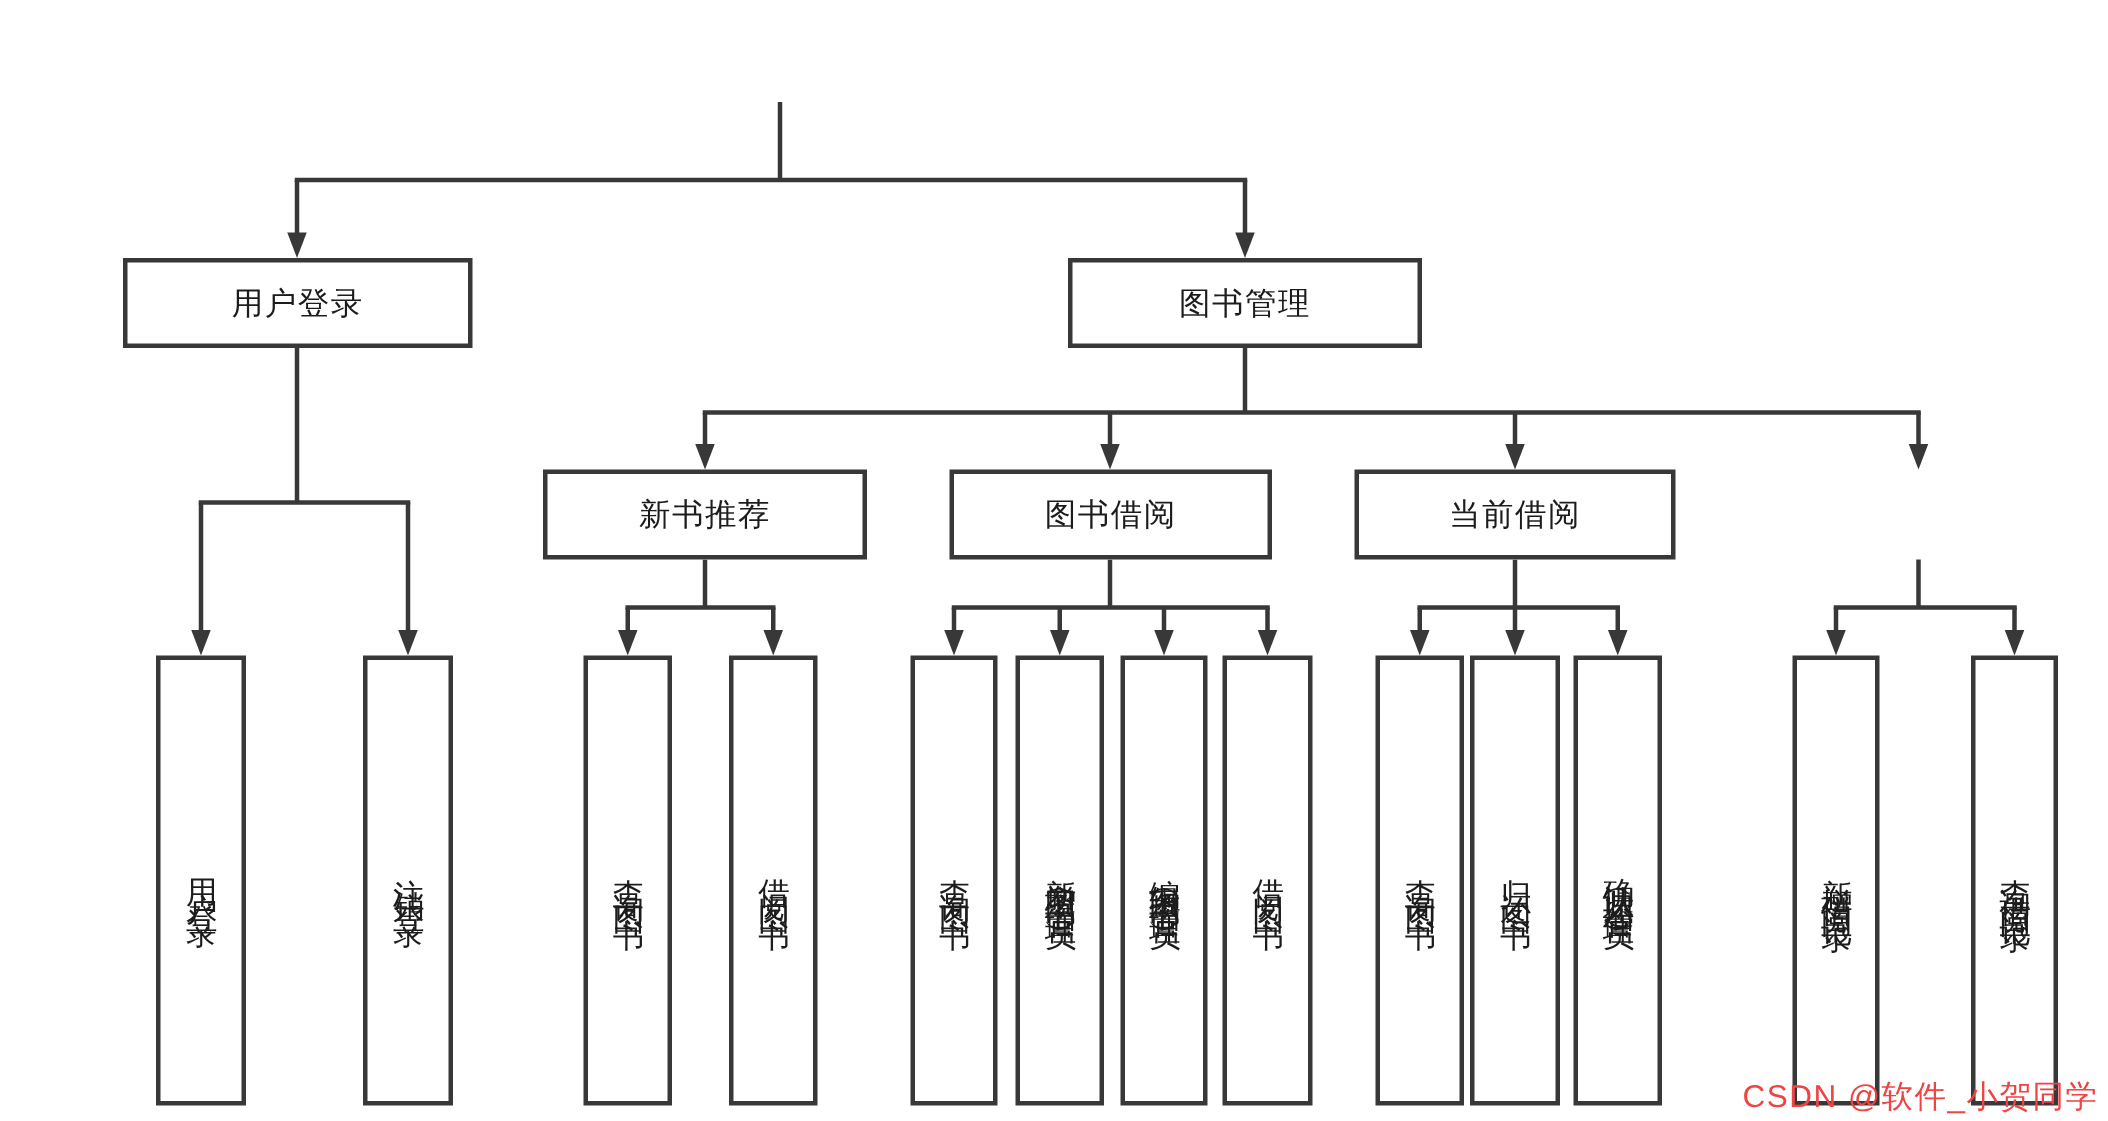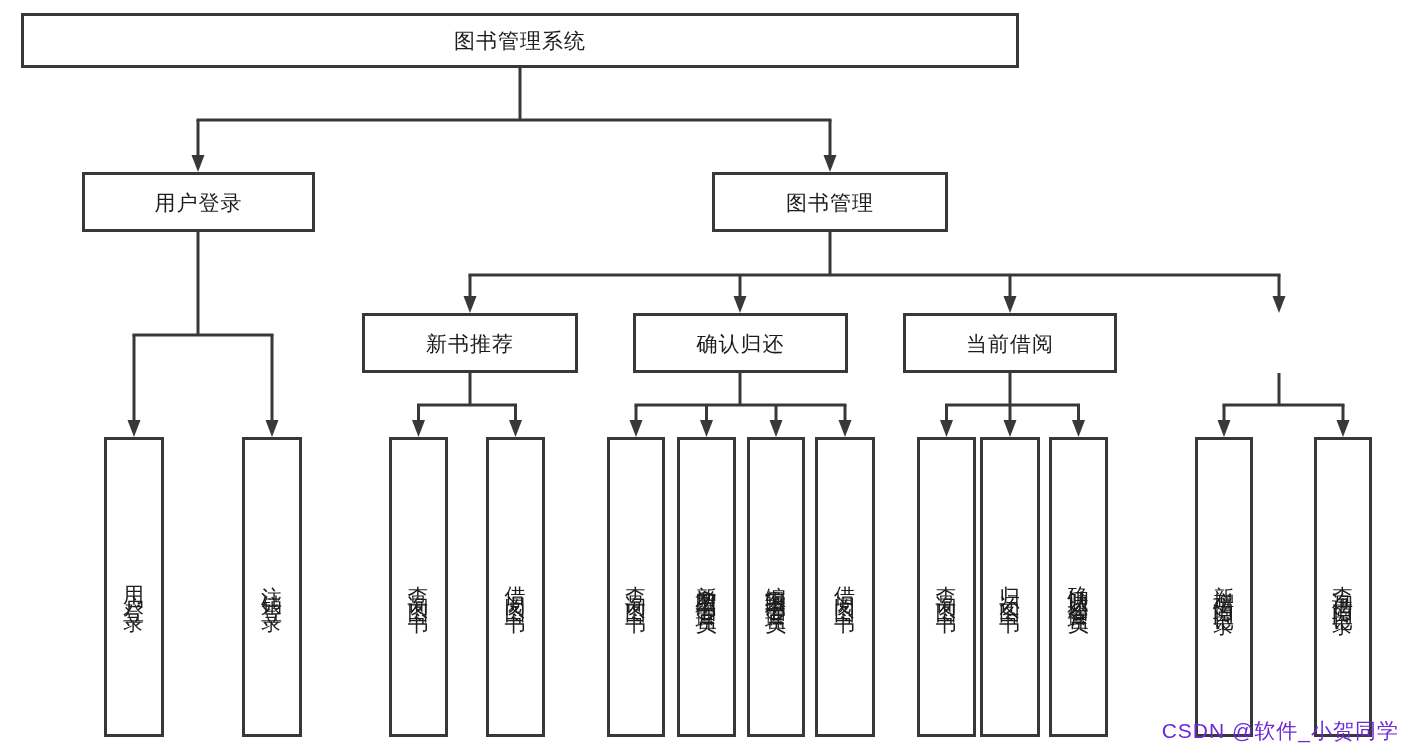--- a/index.html
+++ b/index.html
@@ -66,21 +66,21 @@
   #n-leaf-cb-return  { left: 980px;  top: 437px; width: 60px; height: 300px; }
   #n-leaf-cb-confirm { left: 1049px; top: 437px; width: 59px; height: 300px; letter-spacing: 4px; }
   #n-leaf-br-add     { left: 1195px; top: 437px; width: 58px; height: 300px; letter-spacing: 6px; }
   #n-leaf-br-query   { left: 1314px; top: 437px; width: 58px; height: 300px; letter-spacing: 6px; }
 
   #watermark {
     position: absolute;
     right: 6px;
     bottom: 2px;
     font-size: 21px;
-    color: #6d28d9;
+    color: #ef4444;
     letter-spacing: 1px;
     z-index: 10;
   }
 </style>
 </head>
 <body>
 
 <div id="canvas">
 
   <svg id="wires" viewBox="0 0 1405 747" xmlns="http://www.w3.org/2000/svg">
@@ -147,27 +147,26 @@
       <polygon points="769.5,420 782.5,420 776,437"></polygon>
       <polygon points="838.5,420 851.5,420 845,437"></polygon>
       <polygon points="940,420 953,420 946.5,437"></polygon>
       <polygon points="1003.5,420 1016.5,420 1010,437"></polygon>
       <polygon points="1072,420 1085,420 1078.5,437"></polygon>
       <polygon points="1217.5,420 1230.5,420 1224,437"></polygon>
       <polygon points="1336.5,420 1349.5,420 1343,437"></polygon>
     </g>
   </svg>
 
-  <div class="node horiz" id="n-root">图书管理系统</div>
 
   <div class="node horiz" id="n-user-login">用户登录</div>
   <div class="node horiz" id="n-book-mgmt">图书管理</div>
 
   <div class="node horiz" id="n-new-book-rec">新书推荐</div>
-  <div class="node horiz" id="n-book-borrow">确认归还</div>
+  <div class="node horiz" id="n-book-borrow">图书借阅</div>
   <div class="node horiz" id="n-current-borrow">当前借阅</div>
 
   <div class="node vert" id="n-leaf-user-login">用户登录</div>
   <div class="node vert" id="n-leaf-logout">注销登录</div>
   <div class="node vert" id="n-leaf-nbr-query">查询图书</div>
   <div class="node vert" id="n-leaf-nbr-borrow">借阅图书</div>
   <div class="node vert" id="n-leaf-bb-query">查询图书</div>
   <div class="node vert" id="n-leaf-bb-add">新增图书（管理员）</div>
   <div class="node vert" id="n-leaf-bb-edit">编辑图书（管理员）</div>
   <div class="node vert" id="n-leaf-bb-borrow">借阅图书</div>

